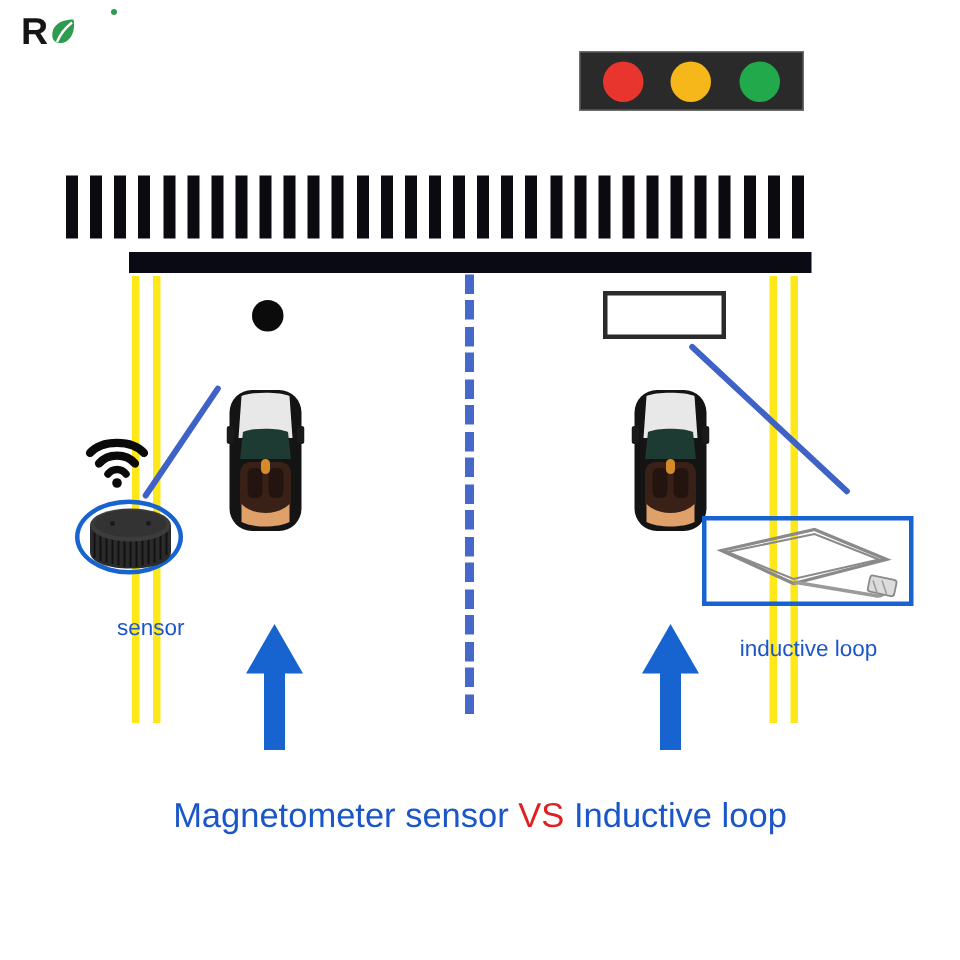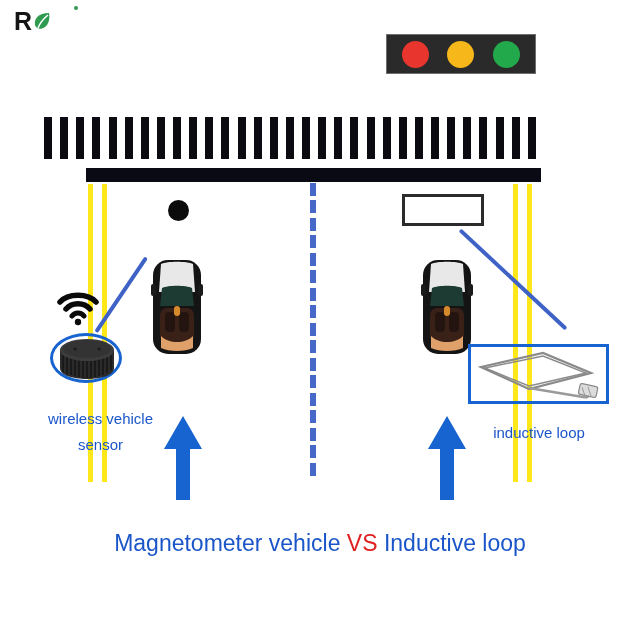--- a/index.html
+++ b/index.html
@@ -416,33 +416,32 @@
         <g>
           <rect x="108" y="38" width="18" height="11" rx="2" fill="#dcdcdc" stroke="#8a8a8a" stroke-width="1.2" transform="rotate(12 117 44)"></rect>
           <line x1="111" y1="40" x2="114" y2="49" stroke="#9a9a9a" stroke-width="1"></line>
           <line x1="117" y1="40" x2="120" y2="49" stroke="#9a9a9a" stroke-width="1"></line>
         </g>
       </svg>
     </div>
   </div>
 
   <div class="label-blue" id="label-wireless">
-    <div>wireless vehicle</div>
     <div>sensor</div>
   </div>
   <div class="label-blue" id="label-inductive">inductive loop</div>
 
   <div class="dir-arrow" style="left:164px; top:416px;">
     <svg width="38" height="84" viewBox="0 0 38 84">
       <path d="M19 0 L38 33 L26 33 L26 84 L12 84 L12 33 L0 33 Z" fill="#1763d0"></path>
     </svg>
   </div>
   <div class="dir-arrow" style="left:428px; top:416px;">
     <svg width="38" height="84" viewBox="0 0 38 84">
       <path d="M19 0 L38 33 L26 33 L26 84 L12 84 L12 33 L0 33 Z" fill="#1763d0"></path>
     </svg>
   </div>
 
   <div id="caption">
-    <span>Magnetometer vehicle </span><span class="vs">VS</span><span> Inductive loop</span>
+    <span>Magnetometer sensor </span><span class="vs">VS</span><span> Inductive loop</span>
   </div>
 
 </div>
 
 </body></html>

